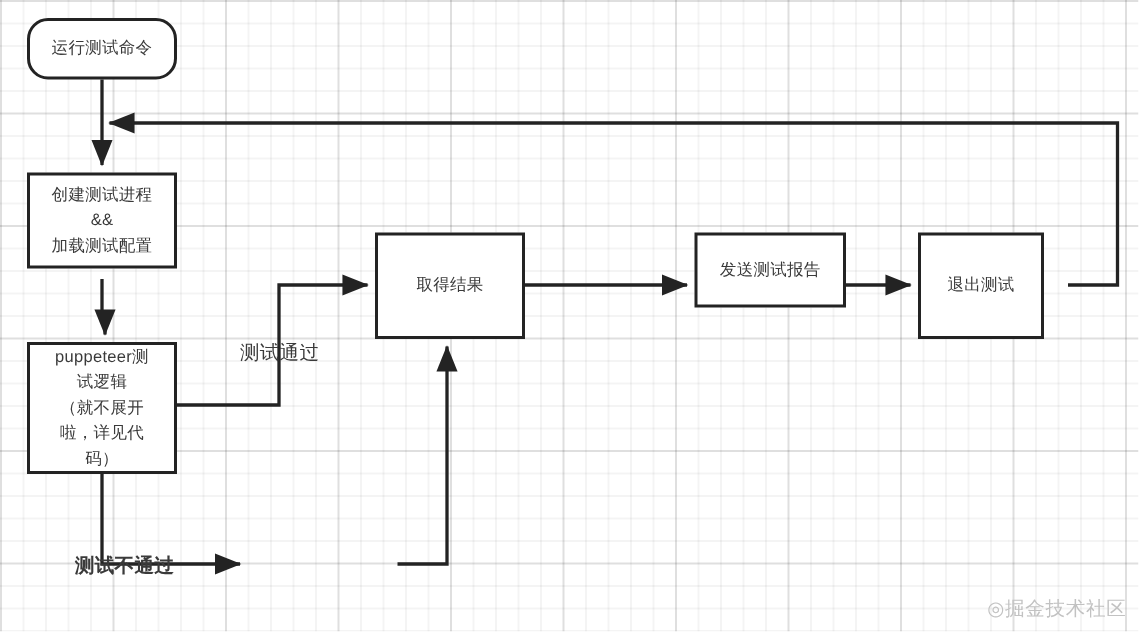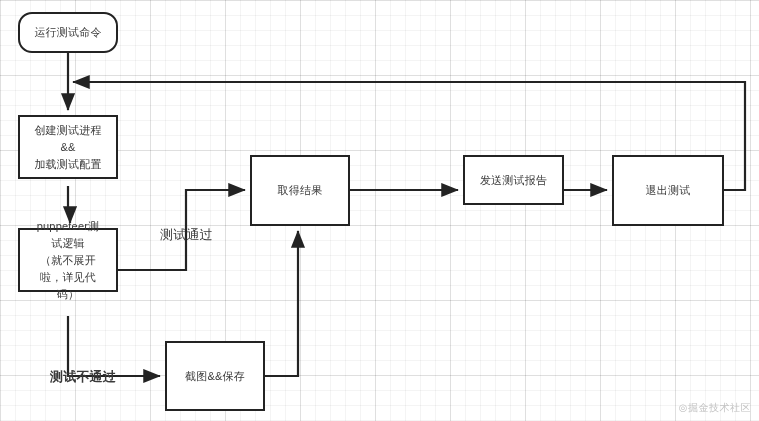--- a/index.html
+++ b/index.html
@@ -54,21 +54,21 @@
     color: #3a3a3a;
     background: transparent;
     white-space: nowrap;
     z-index: 3;
     letter-spacing: 0.2px;
   }
   .watermark {
     position: absolute;
     right: 8px;
     bottom: 6px;
-    font-size: 10px;
+    font-size: 13px;
     color: #c2c2c2;
     letter-spacing: 0.5px;
     z-index: 4;
   }
 </style>
 </head>
 <body>
 
 <div id="canvas">
 
@@ -101,43 +101,40 @@
   <div class="node rounded" style="left:18px; top:12px; width:100px; height:41px;">
     <span>运行测试命令</span>
   </div>
 
   <div class="node" style="left:18px; top:115px; width:100px; height:64px;">
     <span>创建测试进程
 &amp;&amp;
 加载测试配置</span>
   </div>
 
-  <div class="node" style="left:18px; top:228px; width:100px; height:64px;">
+  <div class="node" style="left:18px; top:228px; width:100px; height:88px;">
     <span>puppeteer测
 试逻辑
 （就不展开
 啦，详见代
 码）</span>
   </div>
 
   <div class="node" style="left:250px; top:155px; width:100px; height:71px;">
     <span>取得结果</span>
   </div>
 
   <div class="node" style="left:463px; top:155px; width:101px; height:50px;">
     <span>发送测试报告</span>
   </div>
 
-  <div class="node" style="left:612px; top:155px; width:112px; height:71px;">
+  <div class="node" style="left:612px; top:155px; width:84px; height:71px;">
     <span>退出测试</span>
   </div>
 
-  <div class="node" style="left:165px; top:341px; width:100px; height:70px;">
-    <span>截图&amp;&amp;保存</span>
-  </div>
 
   <div class="edge-label" style="left:160px; top:226px;text-align:center;">测试通过</div>
 
   <div class="edge-label" style="left:50px; top:368px;font-weight:bold;">测试不通过</div>
 
   <div class="watermark">◎掘金技术社区</div>
 
 </div>
 
 </body></html>

